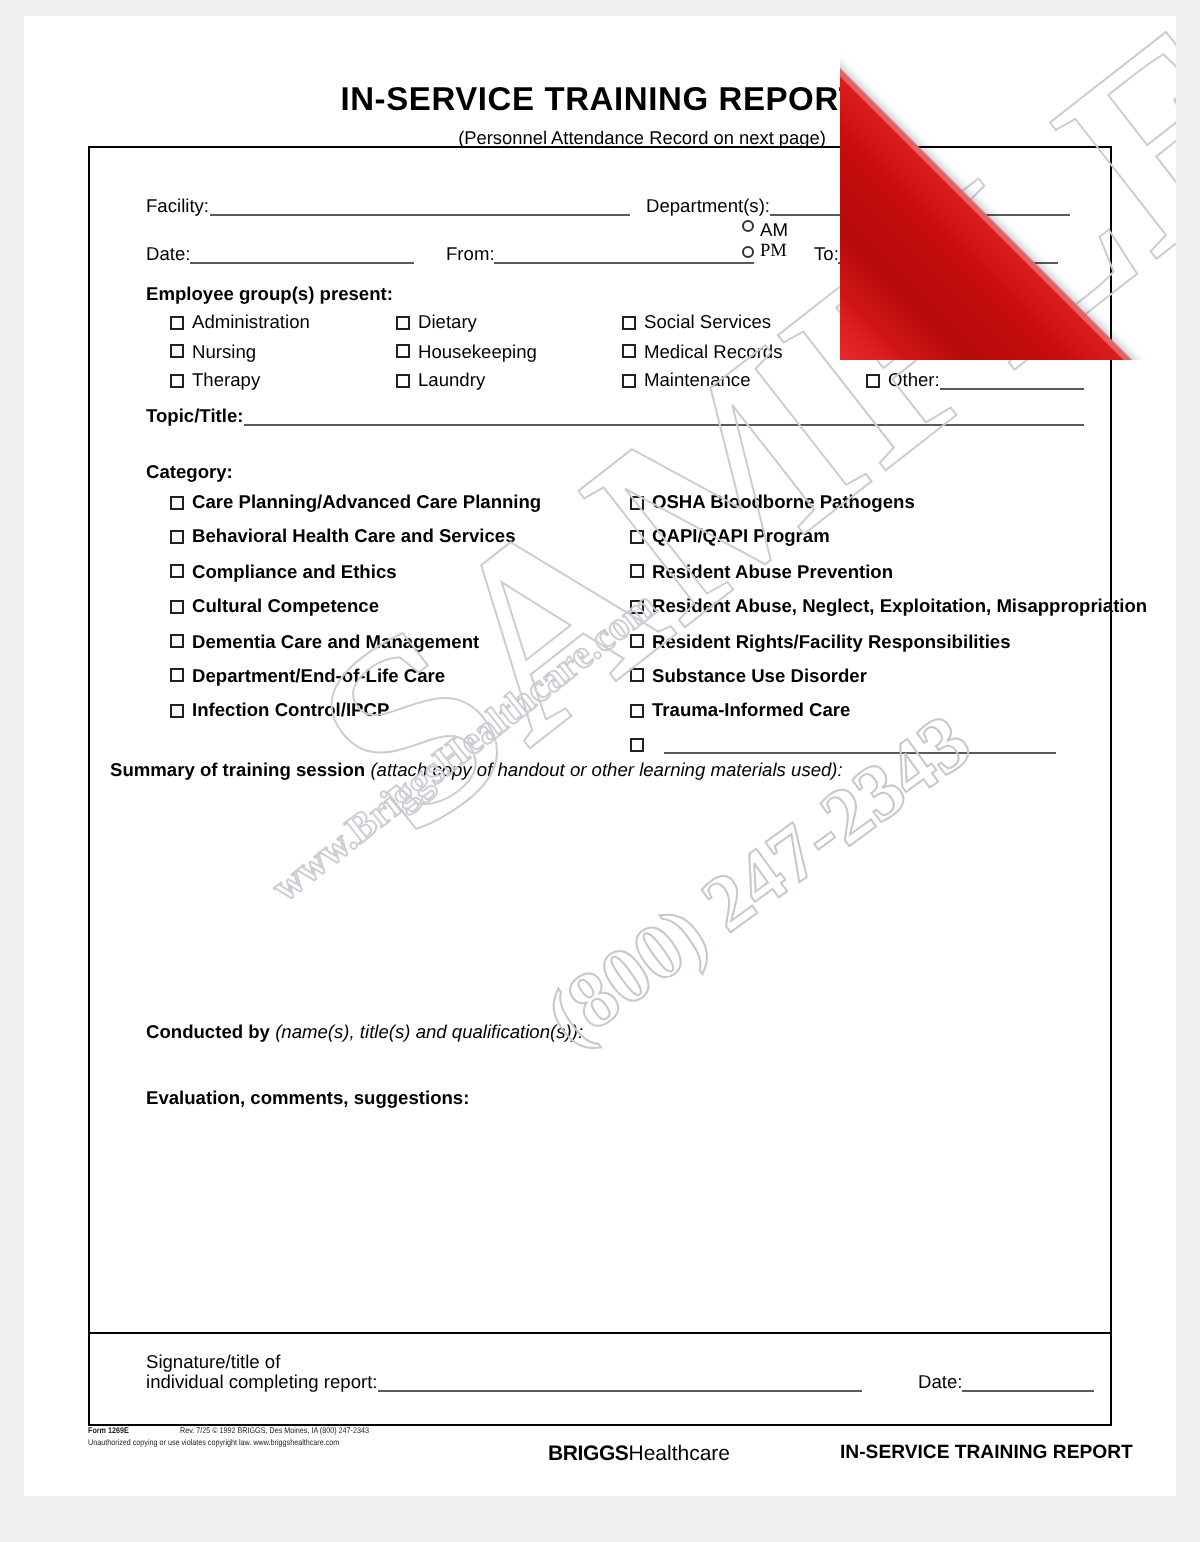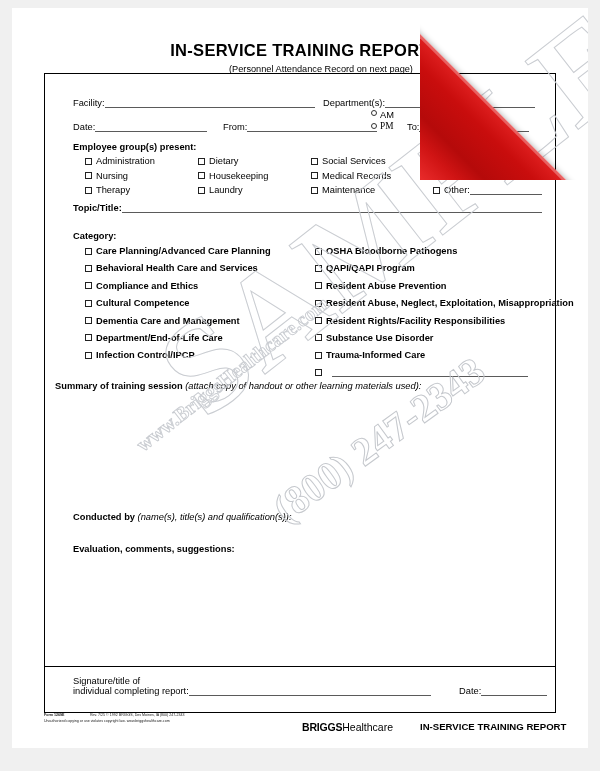--- a/index.html
+++ b/index.html
@@ -141,21 +141,21 @@
     white-space: nowrap;
     transform: scaleY(1.15);
     transform-origin: left top;
   }
   #foot-brand {
     position: absolute;
     left: 262px; top: 713px;
     font-size: 10.5px;
     white-space: nowrap;
   }
-  #foot-brand .b1 { font-weight: bold; letter-spacing: -.2px; margin-left: 28px; }
+  #foot-brand .b1 { font-weight: bold; letter-spacing: -.2px; }
   #foot-brand .b2 { font-weight: normal; }
   #foot-title {
     position: absolute;
     left: 408px; top: 713px;
     font-size: 9.6px;
     font-weight: bold;
     white-space: nowrap;
   }
 
   

